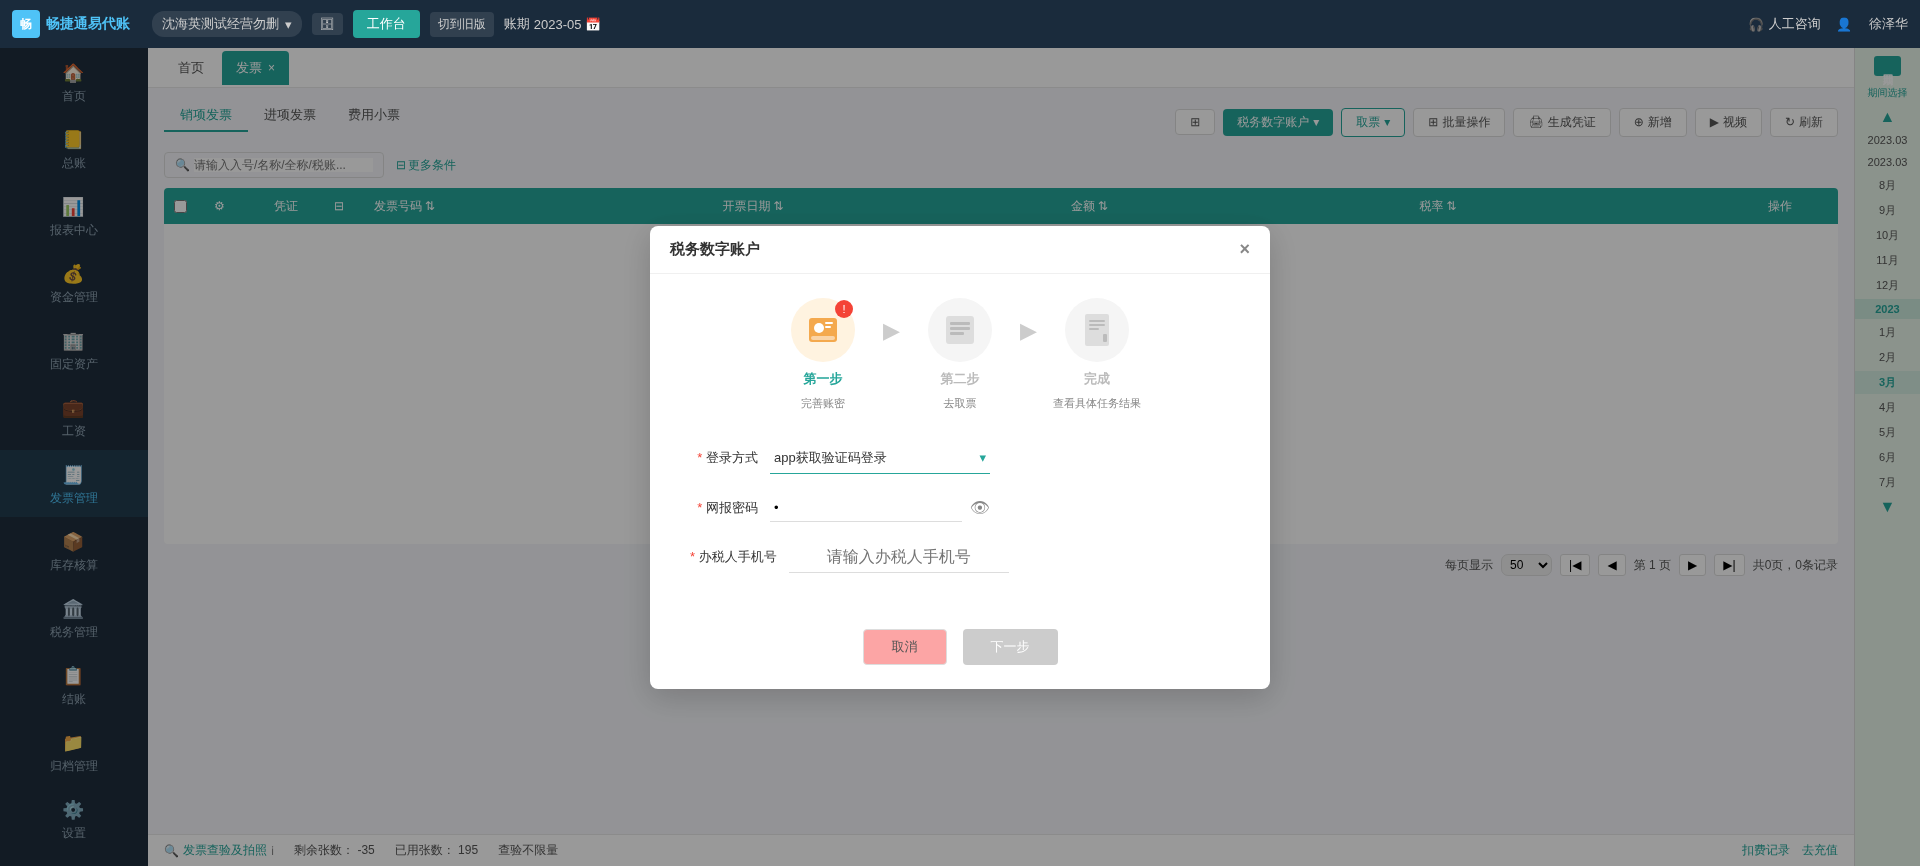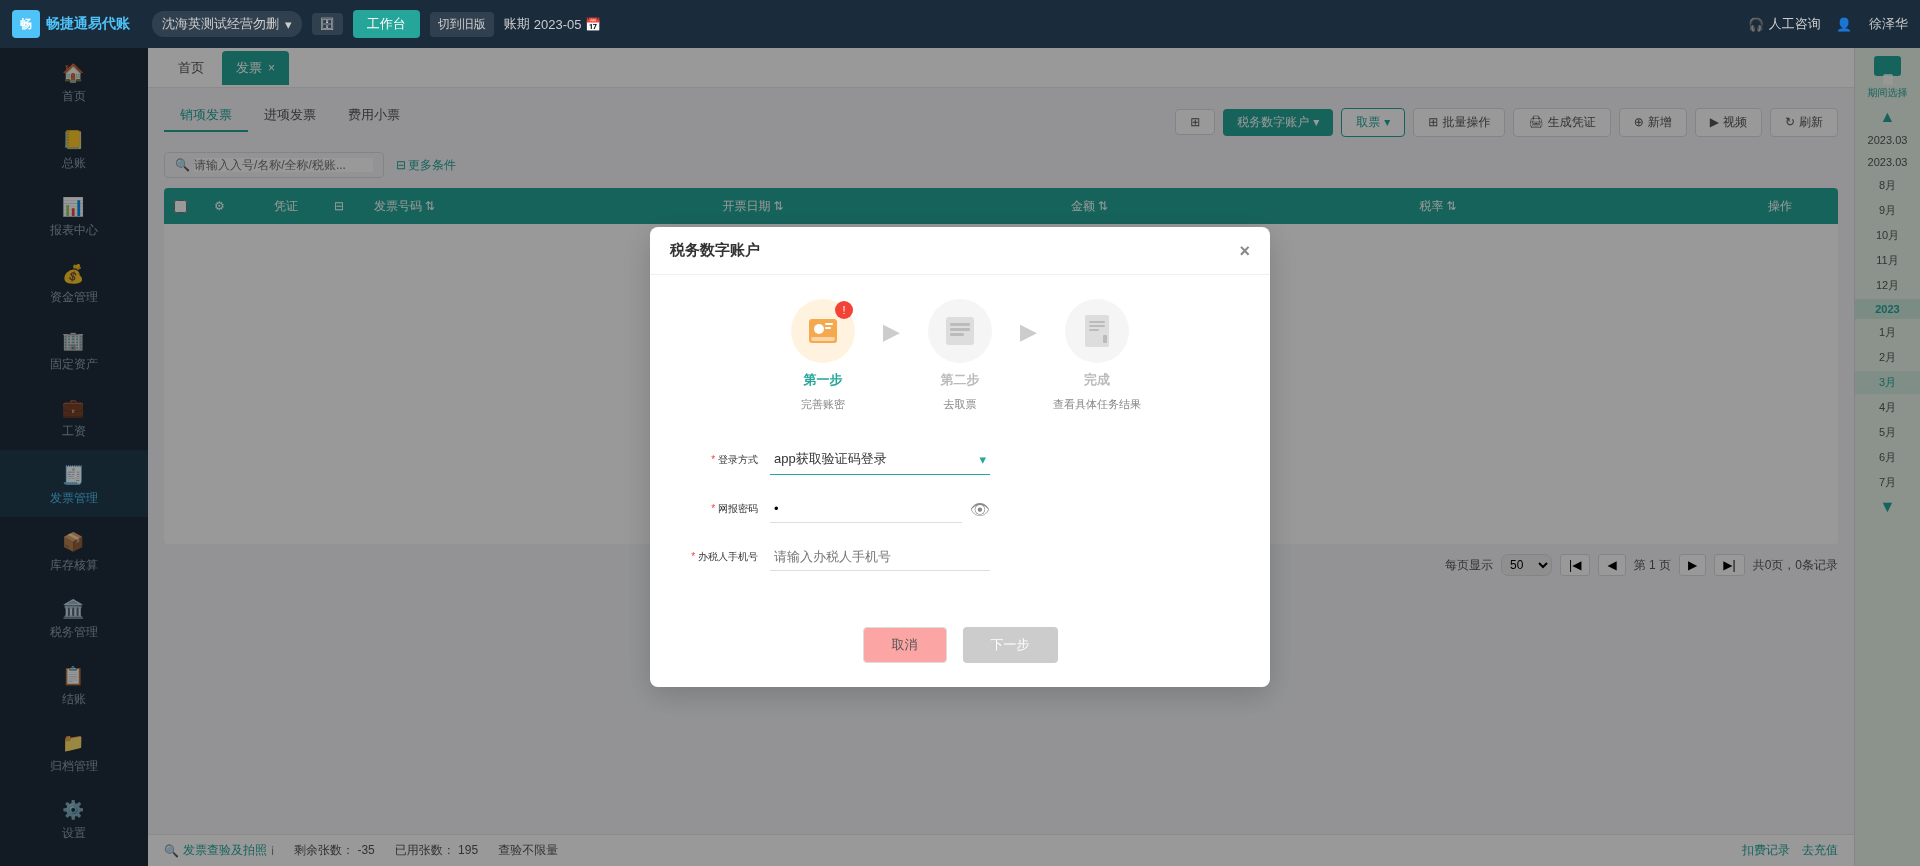--- a/index.html
+++ b/index.html
@@ -175,21 +175,21 @@
       writing-mode: vertical-rl;
       background: #26a69a; color: white;
       padding: 10px 6px; border-radius: 3px;
       font-size: 11px; cursor: pointer; margin-bottom: 4px;
       white-space: nowrap;
     }
     .period-item {
       font-size: 11px; color: #555; cursor: pointer;
       padding: 4px 0; width: 100%; text-align: center;
     }
-    .period-item.active { color: #26a69a; font-weight: normal; background: rgba(38,166,154,0.1); }
+    .period-item.active { color: #26a69a; font-weight: bold; background: rgba(38,166,154,0.1); }
     .period-scroll-up, .period-scroll-down {
       color: #26a69a; font-size: 16px; cursor: pointer; padding: 2px 0;
     }
 
     
     .status-bar {
       height: 32px;
       background: white;
       border-top: 1px solid #e8e8e8;
       display: flex; align-items: center;
@@ -254,21 +254,21 @@
     .step-arrow {
       display: flex; align-items: center; margin-top: 20px;
       color: #ccc; font-size: 22px;
     }
 
     
     .form-row {
       display: flex; align-items: center; margin-bottom: 20px; gap: 0;
     }
     .form-label {
-      font-size: 10px; color: #333; min-width: 80px; text-align: right;
+      font-size: 13px; color: #333; min-width: 80px; text-align: right;
       padding-right: 12px;
     }
     .form-select {
       flex: 1;
       border: none; border-bottom: 1px solid #26a69a;
       padding: 6px 4px; font-size: 13px; color: #333;
       display: flex; align-items: center; justify-content: space-between;
       cursor: pointer; background: white; max-width: 220px;
     }
     .password-row { display: flex; align-items: center; gap: 8px; flex: 1; max-width: 220px; }
@@ -629,21 +629,21 @@
             <input type="password" value="a" style="border-top: none; border-right: none; border-left: none; border-image: initial; border-bottom: 1px solid rgb(221, 221, 221); padding: 6px 4px; font-size: 13px; outline: none; flex: 1 1 0%; background: transparent;">
             <span class="eye-icon">👁</span>
           </div>
         </div>
 
         <div class="form-row">
           <span class="form-label">
             <span style="color:#f44336;">*</span>
             <span>办税人手机号</span>
           </span>
-          <input type="text" style="flex: 1 1 0%; border-top: none; border-right: none; border-left: none; border-image: initial; border-bottom: 1px solid rgb(221, 221, 221); padding: 6px 4px; font-size: 13px; outline: none; background: transparent; max-width: 220px;" placeholder="请输入办税人手机号">
+          <input type="text" style="flex: 1 1 0%; border-top: none; border-right: none; border-left: none; border-image: initial; border-bottom: 1px solid rgb(221, 221, 221); padding: 6px 4px; font-size: 16px; outline: none; background: transparent; max-width: 220px; text-align: center;" placeholder="请输入办税人手机号">
         </div>
 
       </div>
     </div>
 
     <div class="modal-footer">
       <button class="btn-cancel">取消</button>
       <button class="btn-next">下一步</button>
     </div>
 

